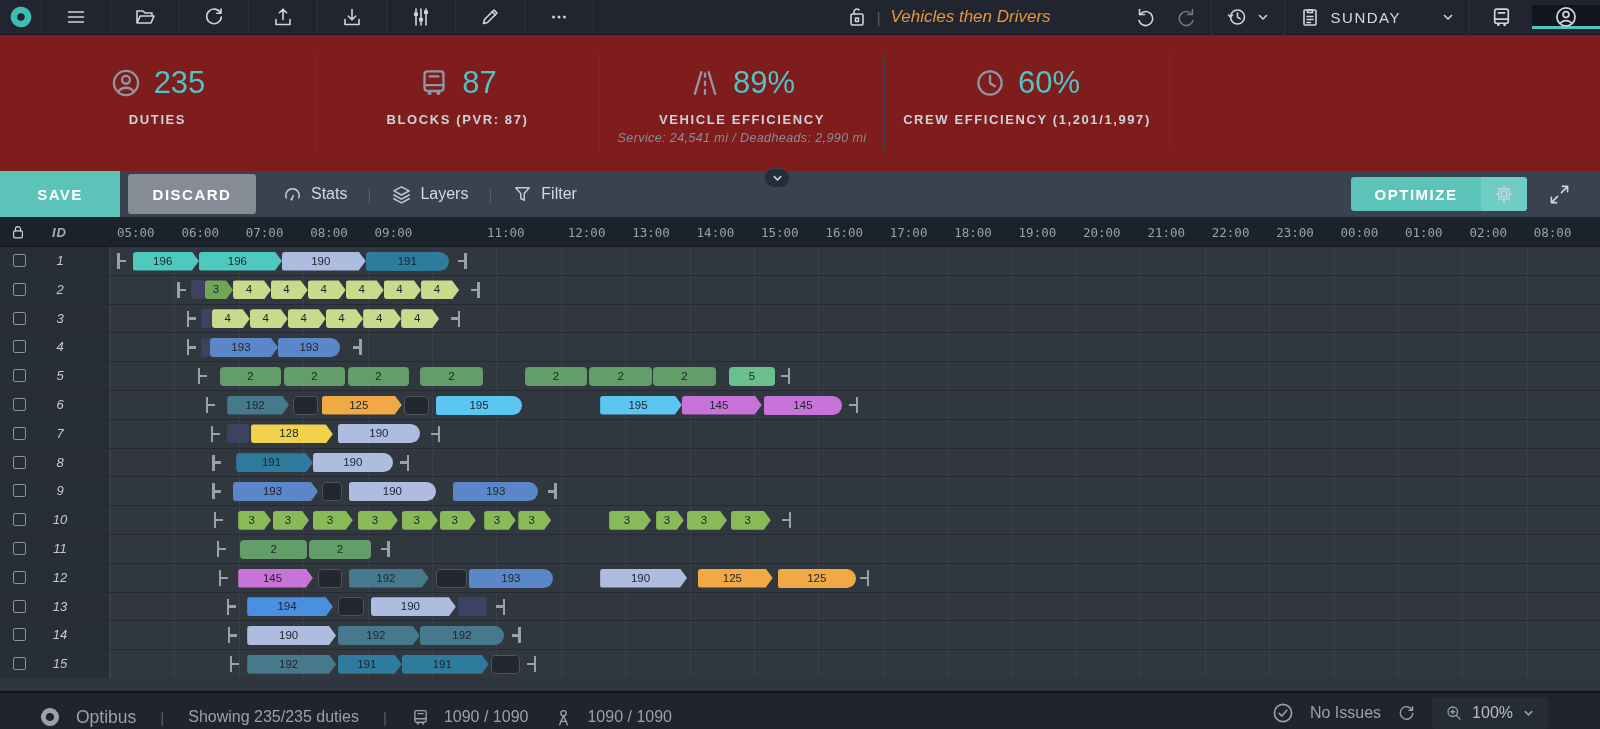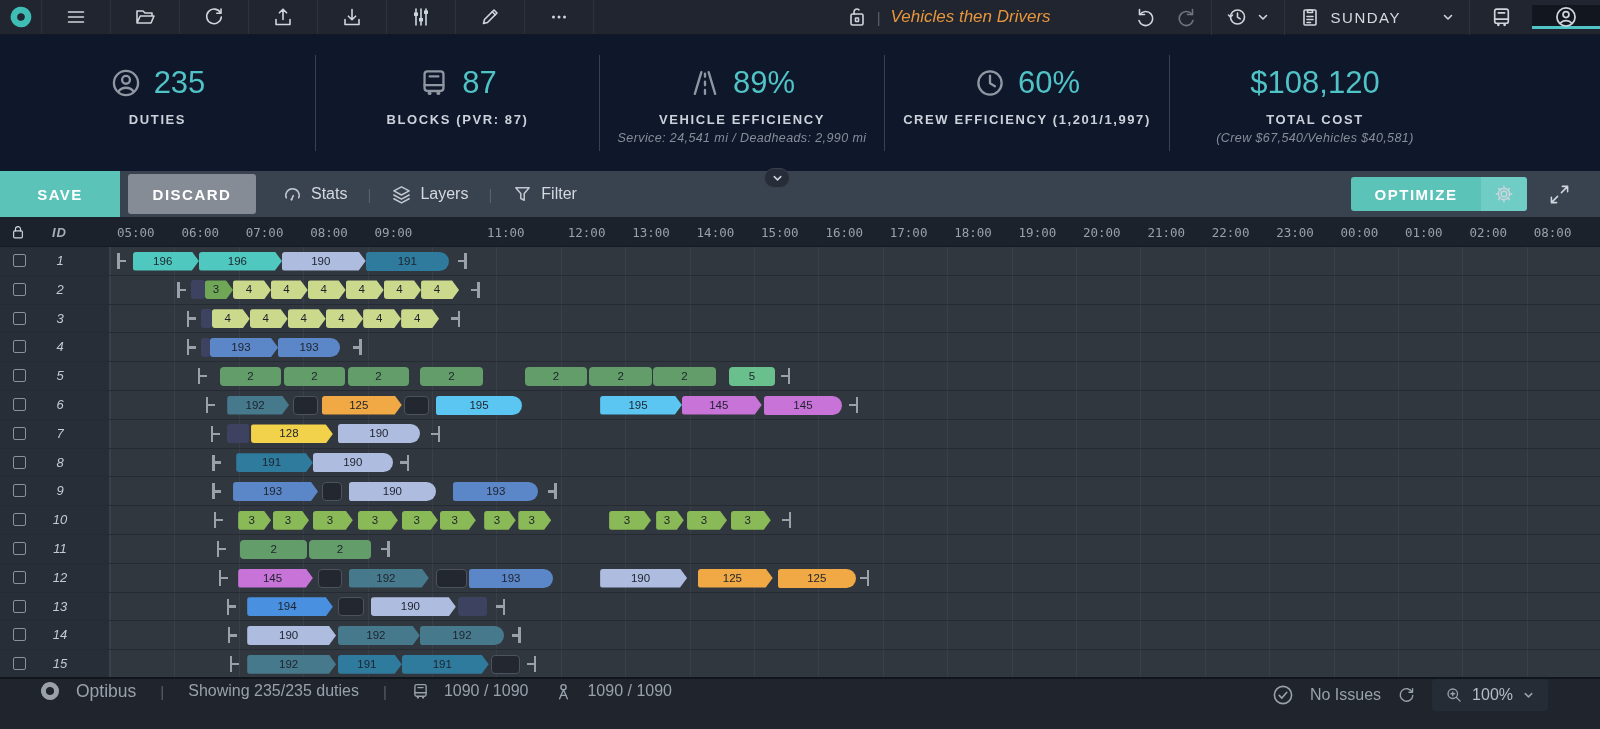--- a/index.html
+++ b/index.html
@@ -24,21 +24,21 @@
   .scenario-title { color:#e8963c; font-style:italic; font-size:17px; margin-right:70px; white-space:nowrap; }
   .hist-group,.day-group,.undo-group { display:flex; align-items:center; padding:0 14px; height:35px; }
   .undo-group { gap:18px; }
   .day-label { font-size:15px; letter-spacing:1.5px; color:#d7dce3; margin:0 40px 0 10px; }
   .tb-person { width:68px; background:#12171f; box-shadow:inset 0 -3px 0 #4fc3c6;
     display:flex; align-items:center; justify-content:center; }
   .dim { opacity:.45; }
   svg.ic { display:block; stroke:#cfd5dc; fill:none; stroke-width:1.6; stroke-linecap:round; stroke-linejoin:round; }
 
   
-  .stats { height:136px; background:#0f172a; display:flex; align-items:stretch;text-align:right; }
+  .stats { height:136px; background:#7f1d1d; display:flex; align-items:stretch;text-align:right; }
   .stat { display:flex; flex-direction:column; align-items:center; padding-top:30px; flex:0 0 auto; }
   .stat-div { width:1px; height:96px; background:#3a414d; align-self:center; flex:0 0 auto; }
   .stat-value { display:flex; align-items:center; gap:12px; font-size:31px; color:#4fc3c6; }
   .stat-value svg.ic { stroke:#8f97a2; }
   .stat-label { margin-top:11px; font-size:13px; font-weight:bold; color:#ccd2da; letter-spacing:1.6px; }
   .stat-sub { margin-top:4px; font-size:12.5px; font-style:italic; color:#868e99; letter-spacing:.4px; }
 
   
   .toolbar { height:46px; background:#39424f; display:flex; align-items:center; position:relative; }
   .btn-save { width:120px; height:46px; background:#5cc3b9; color:#fff; font-weight:bold;
@@ -85,22 +85,22 @@
   .bar.d { border:1px solid #4d525c; border-radius:4px; }
   .bar.n { border-radius:3px; }
   .mk { position:absolute; top:6px; height:16px; width:9px; }
   .mk i { position:absolute; background:#9aa1ab; }
   .mk .v { top:0; bottom:0; width:2.5px; }
   .mk .hh { top:6.8px; height:2.5px; width:6.5px; }
   .mk.s .v { left:0; } .mk.s .hh { left:2.5px; }
   .mk.en .v { right:0; } .mk.en .hh { right:2.5px; }
 
   
-  .statusbar { position:absolute; left:0; right:0; bottom:0; height:52px; background:#1f242d;
-    border-top:2px solid #11151c; display:flex; align-items:flex-start; color:#99a1ab; font-size:16px; }
+  .statusbar { position:absolute; left:0; right:0; bottom:0; height:38px; background:#1f242d;
+    border-top:2px solid #11151c; display:flex; align-items:flex-end; color:#99a1ab; font-size:16px; }
   .statusbar svg.ic { stroke:#99a1ab; }
   .sb-left { display:flex; align-items:center; gap:14px; padding-left:38px; }
   .sb-brand { font-size:17.5px; color:#9aa1ab; }
   .sb-right { margin-left:auto; display:flex; align-items:center; gap:16px; padding-right:52px; }
   .zoombox { display:flex; align-items:center; gap:9px; background:#262c36; border-radius:4px;
     height:32px; padding:0 13px; color:#b6bcc6; }
 </style>
 </head>
 <body>
 
@@ -275,27 +275,20 @@
         <svg class="ic" width="32" height="32" viewBox="0 0 22 22">
             <circle cx="11" cy="11" r="8"></circle>
             <path d="M11 6v5.2l3.4 2"></path>
           </svg>
         <span>60%</span>
       </div>
       <div class="stat-label">CREW EFFICIENCY (1,201/1,997)</div>
     </div>
     <div class="stat-div"></div>
 
-    <div class="stat" style="width:290px">
-      <div class="stat-value">
-        <span>$108,120</span>
-      </div>
-      <div class="stat-label">TOTAL COST</div>
-      <div class="stat-sub">(Crew $67,540/Vehicles $40,581)</div>
-    </div>
   </section>
 
   <section class="toolbar">
     <div class="btn-save">SAVE</div>
     <div class="btn-discard">DISCARD</div>
     <div class="tools">
       <div class="tool">
         <svg class="ic" width="21" height="21" viewBox="0 0 22 22">
             <path d="M4.5 14.5a7 7 0 1 1 13 0"></path>
             <path d="M10.2 15.8l1.6-3.6"></path>

